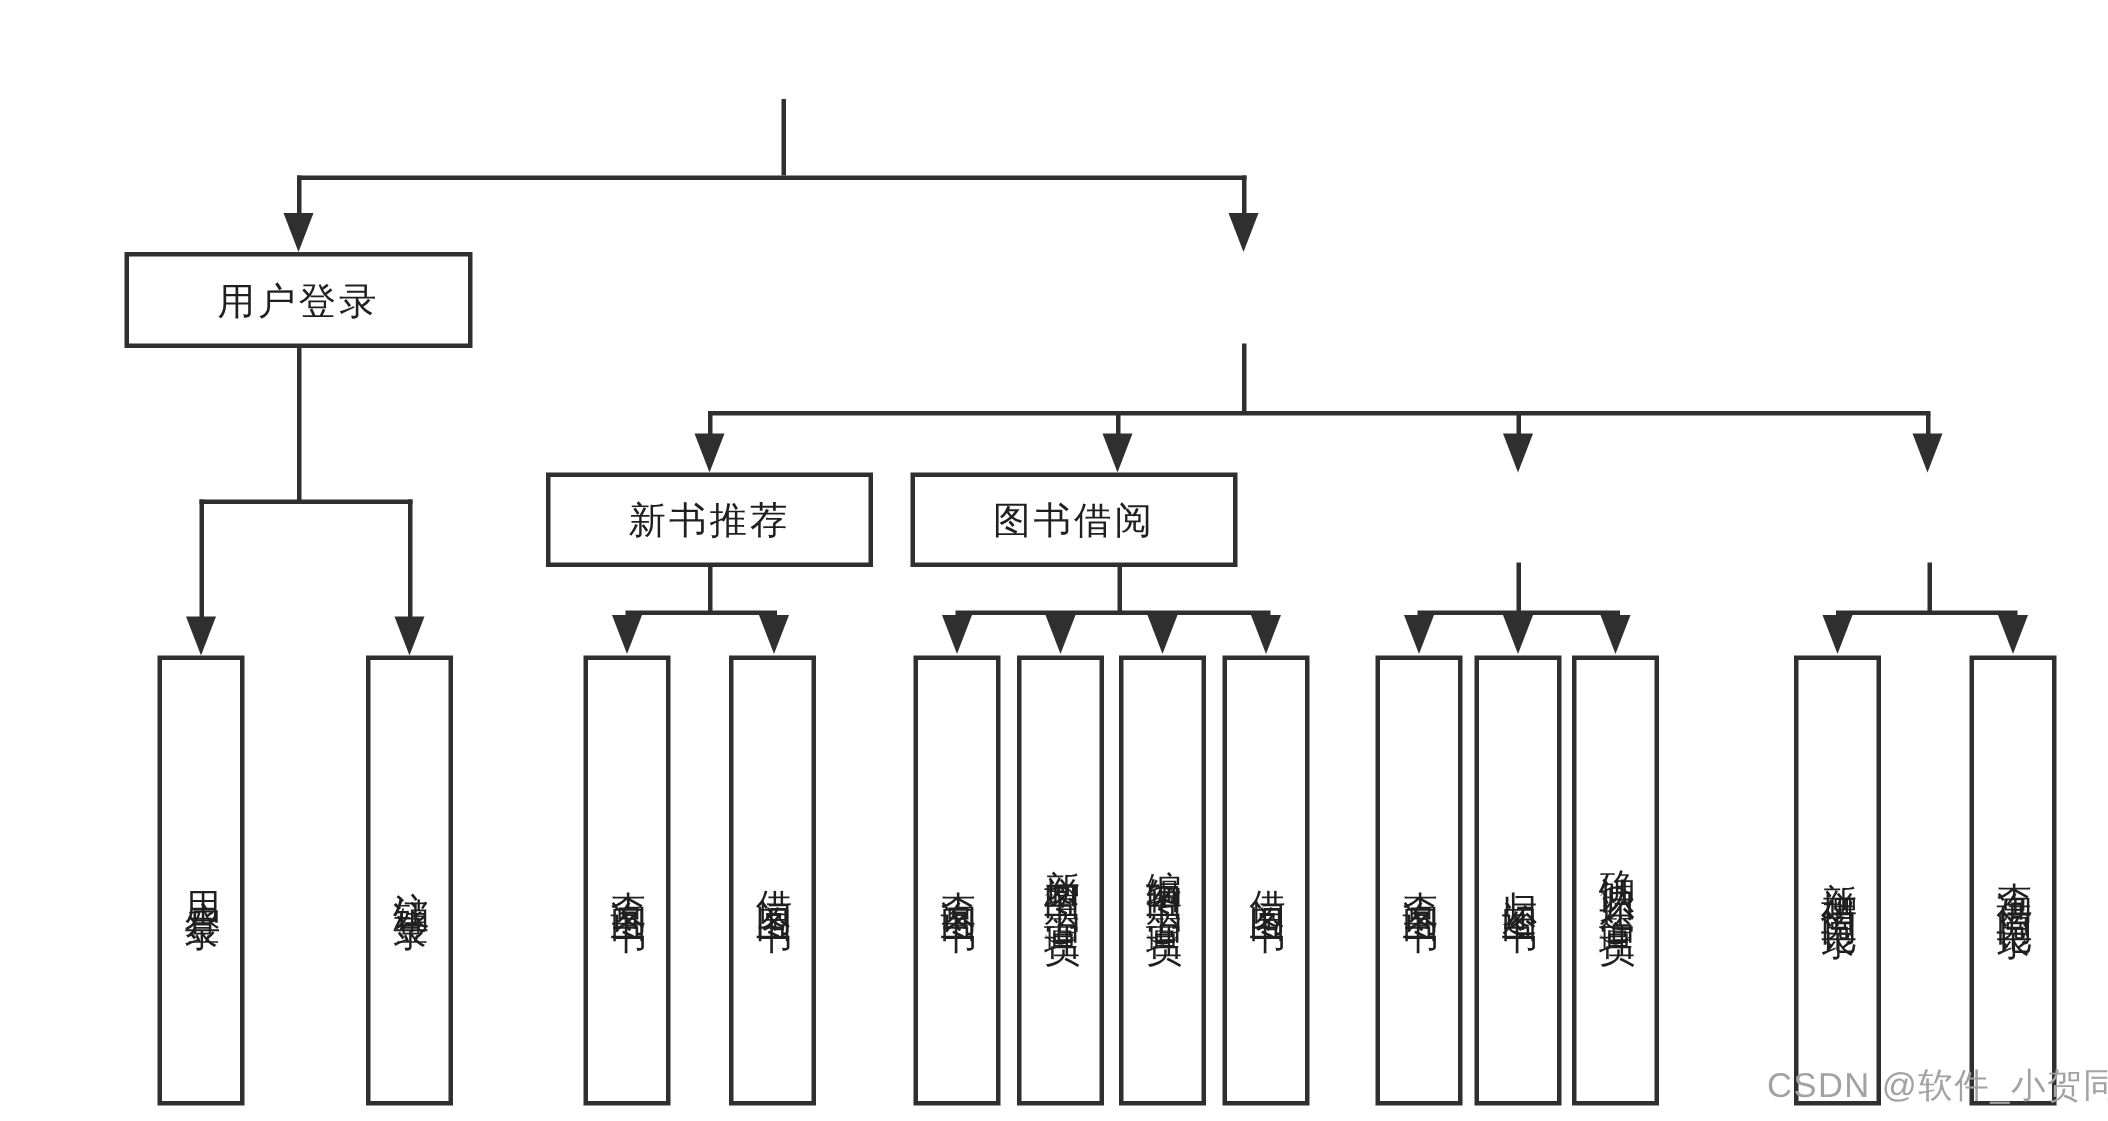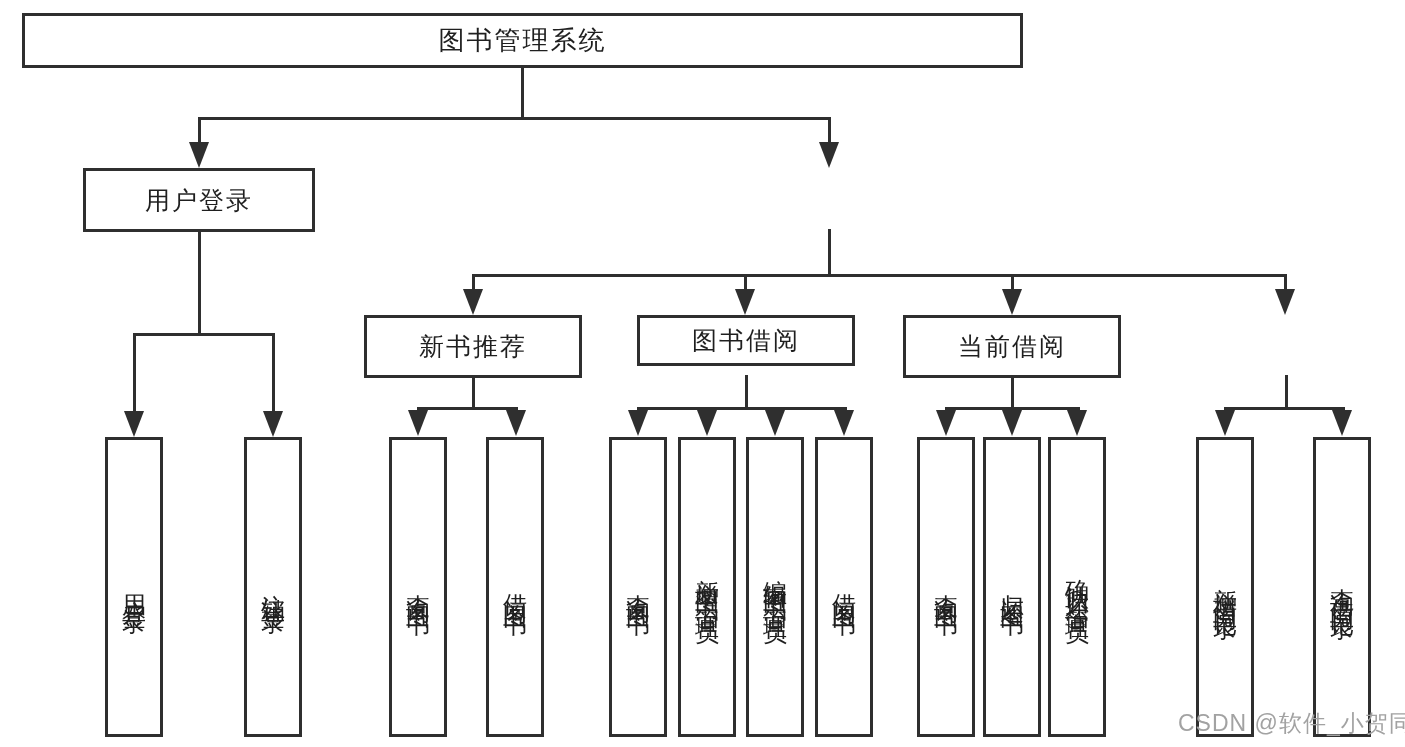--- a/index.html
+++ b/index.html
@@ -77,36 +77,30 @@
   <div class="hline" style="left:945px;top:407px;width:135px"></div>
   <div class="arrow" style="left:936px;top:410px"></div>
   <div class="arrow" style="left:1002px;top:410px"></div>
   <div class="arrow" style="left:1067px;top:410px"></div>
 
   <div class="vline" style="left:1285px;top:375px;height:35px"></div>
   <div class="hline" style="left:1224px;top:407px;width:121px"></div>
   <div class="arrow" style="left:1215px;top:410px"></div>
   <div class="arrow" style="left:1332px;top:410px"></div>
 
-  <div class="node" style="left:22px;top:13px;width:1001px;height:55px">
-    <span class="hlabel root-label">图书管理系统</span>
-  </div>
 
   <div class="node" style="left:83px;top:168px;width:232px;height:64px">
     <span class="hlabel">用户登录</span>
   </div>
 
   <div class="node" style="left:364px;top:315px;width:218px;height:63px">
     <span class="hlabel">新书推荐</span>
   </div>
-  <div class="node" style="left:637px;top:315px;width:218px;height:51px">
+  <div class="node" style="left:607px;top:315px;width:218px;height:63px">
     <span class="hlabel">图书借阅</span>
-  </div>
-  <div class="node" style="left:903px;top:315px;width:218px;height:63px">
-    <span class="hlabel">当前借阅</span>
   </div>
 
   <div class="node" style="left:105px;top:437px;width:58px;height:300px">
     <span class="vlabel">用户登录</span>
   </div>
   <div class="node" style="left:244px;top:437px;width:58px;height:300px">
     <span class="vlabel">注销登录</span>
   </div>
 
   <div class="node" style="left:389px;top:437px;width:58px;height:300px">

